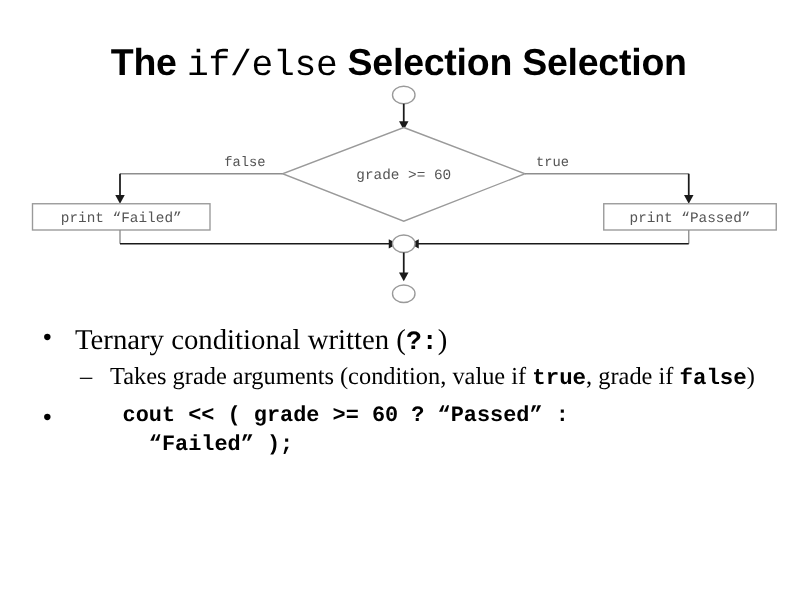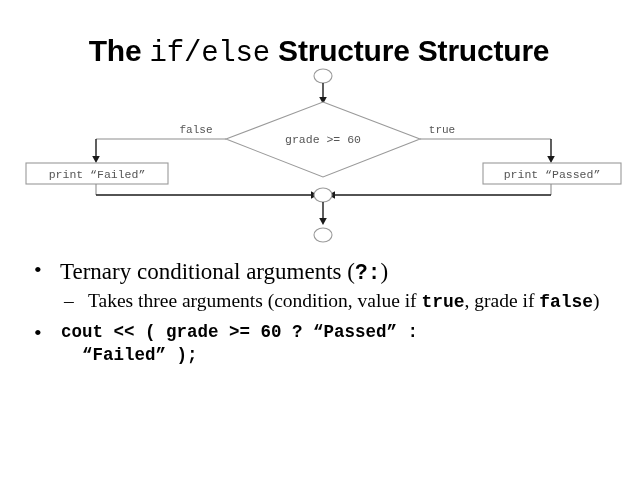--- a/index.html
+++ b/index.html
@@ -99,36 +99,36 @@
     top: 0px;
     font-size: 19.5px;
   }
   .mono-b {
     font-family: "Liberation Mono", monospace;
     font-weight: bold;
     font-size: 0.92em;
   }
   #code {
     margin-top: 6px;
-    padding-left: 61px;
+    padding-left: 98px;
     font-family: "Liberation Mono", monospace;
     font-weight: bold;
     font-size: 17.5px;
     line-height: 1.32;
     color: #000000;
     white-space: pre-wrap;
   }
 </style>
 </head>
 <body>
 
 <div id="slide">
 
   <div id="title">
-    <span>The </span><span class="mono">if/else</span><span> Structure Structure</span>
+    <span>The </span><span class="mono">if/else</span><span> Selection Selection</span>
   </div>
 
   <div id="flow">
     <svg width="638" height="185" viewBox="0 0 638 185" xmlns="http://www.w3.org/2000/svg">
 
       <ellipse cx="323" cy="12" rx="9" ry="7" fill="#ffffff" stroke="#9a9a9a" stroke-width="1.1"></ellipse>
 
       <line x1="323" y1="19" x2="323" y2="35" stroke="#1a1a1a" stroke-width="1.4"></line>
       <polygon points="323,40 319.2,33 326.8,33" fill="#1a1a1a"></polygon>
 
@@ -165,25 +165,25 @@
       <line x1="323" y1="138" x2="323" y2="155" stroke="#1a1a1a" stroke-width="1.4"></line>
       <polygon points="323,161 319.2,154 326.8,154" fill="#1a1a1a"></polygon>
 
       <ellipse cx="323" cy="171" rx="9" ry="7" fill="#ffffff" stroke="#9a9a9a" stroke-width="1.1"></ellipse>
     </svg>
   </div>
 
   <div id="body">
 
     <div class="bullet1">
-      <span class="dot">•</span><span>Ternary conditional arguments (</span><span class="mono-b">?:</span><span>)</span>
+      <span class="dot">•</span><span>Ternary conditional written (</span><span class="mono-b">?:</span><span>)</span>
     </div>
 
     <div class="bullet2">
-      <span class="dash">–</span><span>Takes three arguments (condition, value if </span><span class="mono-b">true</span><span>, grade if </span><span class="mono-b">false</span><span>)</span>
+      <span class="dash">–</span><span>Takes grade arguments (condition, value if </span><span class="mono-b">true</span><span>, grade if </span><span class="mono-b">false</span><span>)</span>
     </div>
 
     <div class="bullet1" style="margin-top:8px;">
       <span class="dot">•</span>
     </div>
 
     <div id="code">cout &lt;&lt; ( grade &gt;= 60 ? “Passed” :
   “Failed” );</div>
   </div>
 

